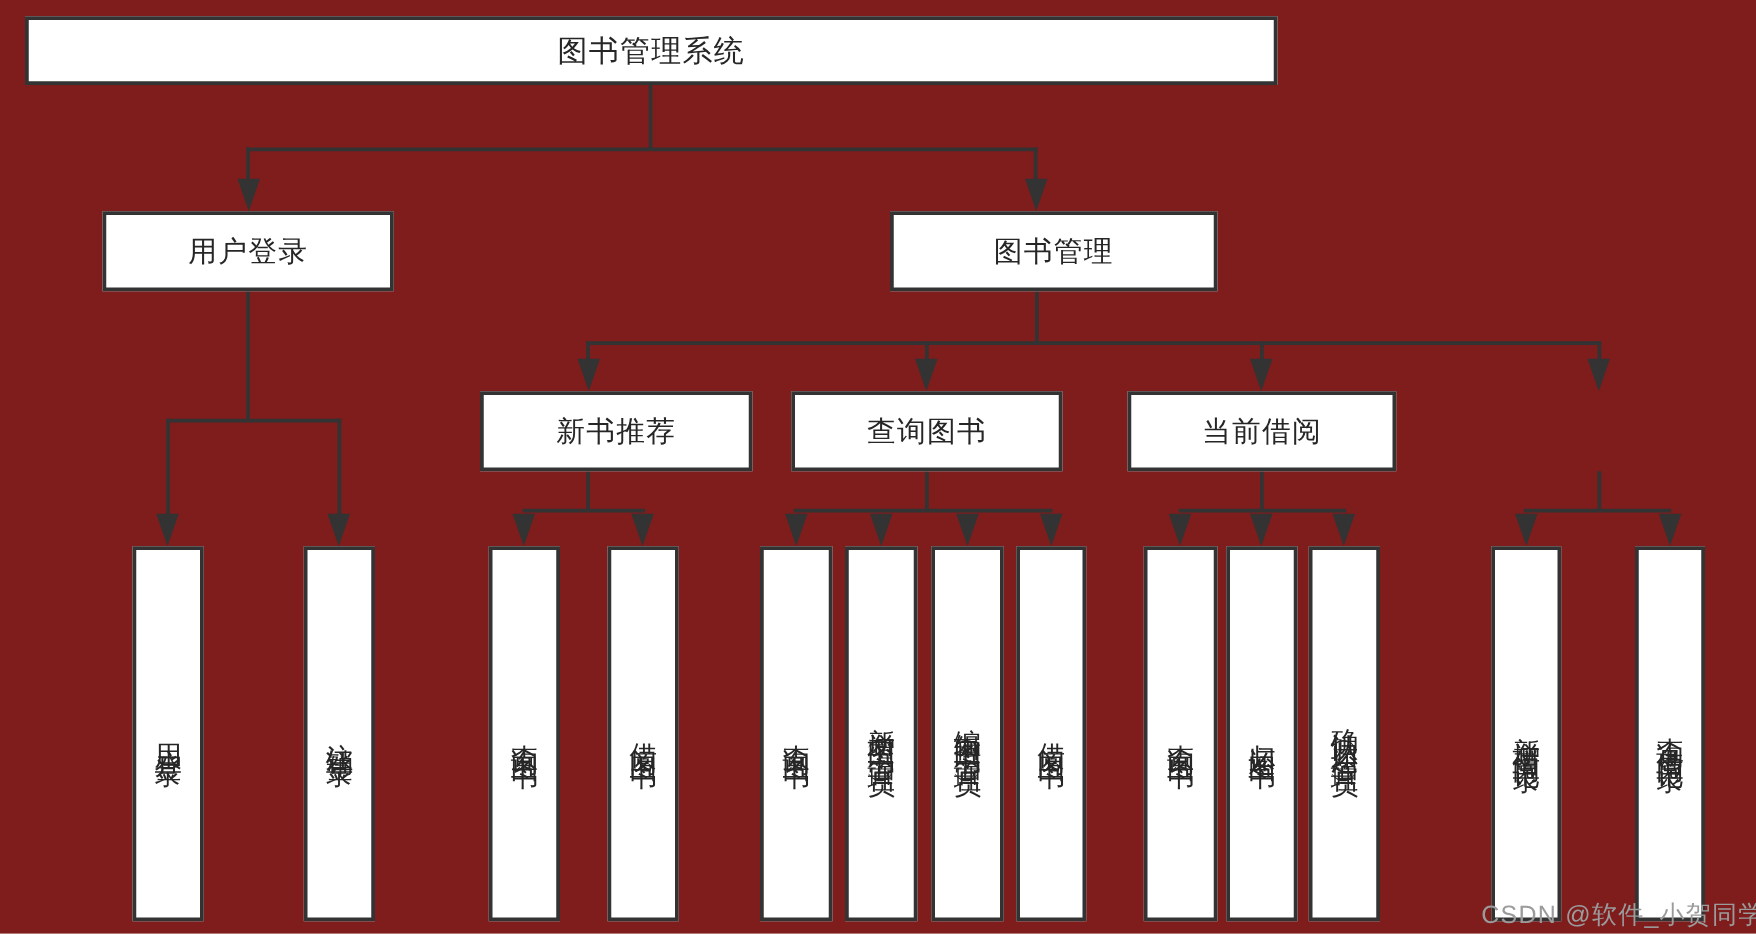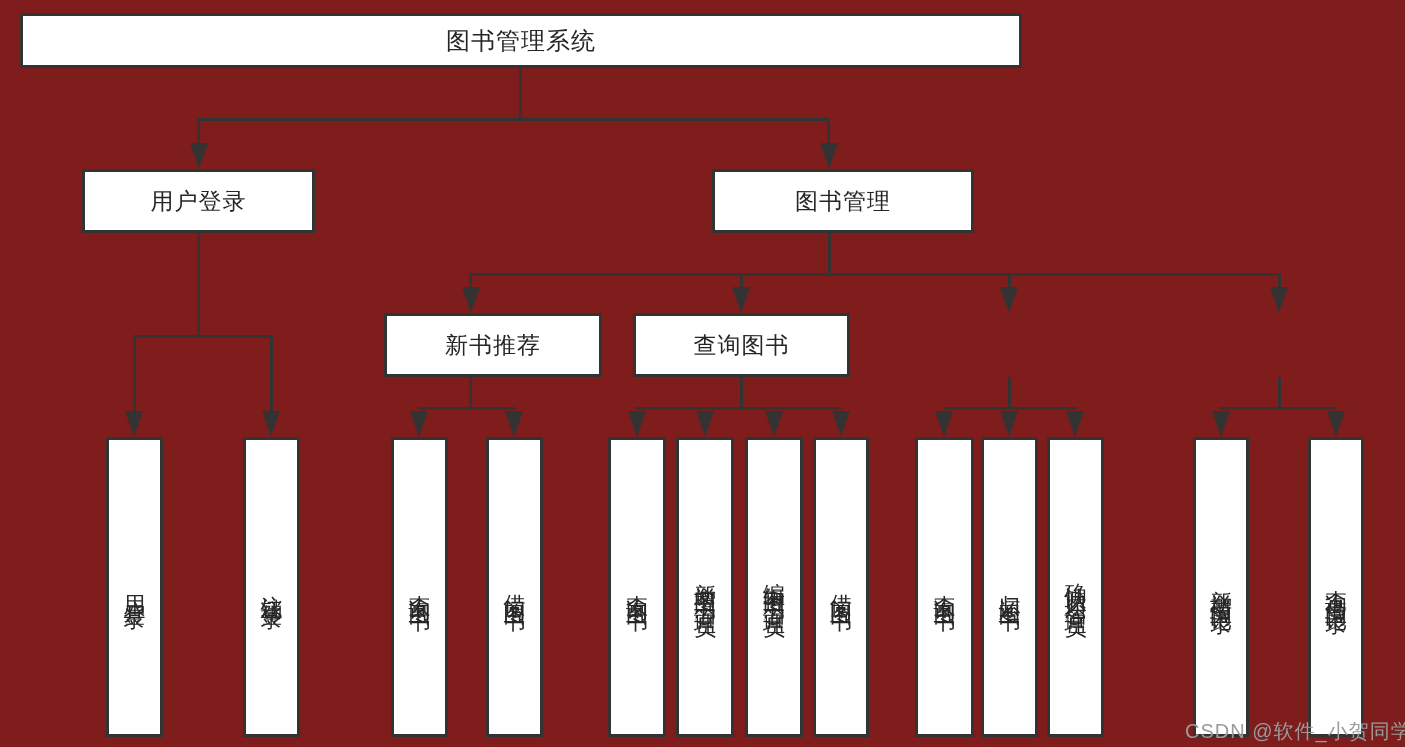--- a/index.html
+++ b/index.html
@@ -96,20 +96,21 @@
   <div class="ah" style="left:1212px;top:411px;"></div>
   <div class="ah" style="left:1327px;top:411px;"></div>
 
   <div class="box hbox root" style="left:20px;top:13px;width:1002px;height:55px;">图书管理系统</div>
 
   <div class="box hbox" style="left:82px;top:169px;width:233px;height:64px;">用户登录</div>
   <div class="box hbox" style="left:712px;top:169px;width:262px;height:64px;font-family:Liberation Mono, monospace;">图书管理</div>
 
   <div class="box hbox" style="left:362px;top:313px;width:218px;height:64px;margin-left:22px;">新书推荐</div>
   <div class="box hbox" style="left:633px;top:313px;width:217px;height:64px;">查询图书</div>
+  <div class="box hbox" style="left:902px;top:313px;width:215px;height:64px;">当前借阅</div>
 
   <div class="box vbox" style="left:106px;top:437px;width:57px;height:300px;">用户登录</div>
   <div class="box vbox" style="left:243px;top:437px;width:57px;height:300px;">注销登录</div>
 
   <div class="box vbox" style="left:391px;top:437px;width:57px;height:300px;">查询图书</div>
   <div class="box vbox" style="left:486px;top:437px;width:57px;height:300px;">借阅图书</div>
 
   <div class="box vbox" style="left:608px;top:437px;width:58px;height:300px;">查询图书</div>
   <div class="box vbox" style="left:676px;top:437px;width:58px;height:300px;">新增图书（管理员）</div>
   <div class="box vbox" style="left:745px;top:437px;width:58px;height:300px;">编辑图书（管理员）</div>

